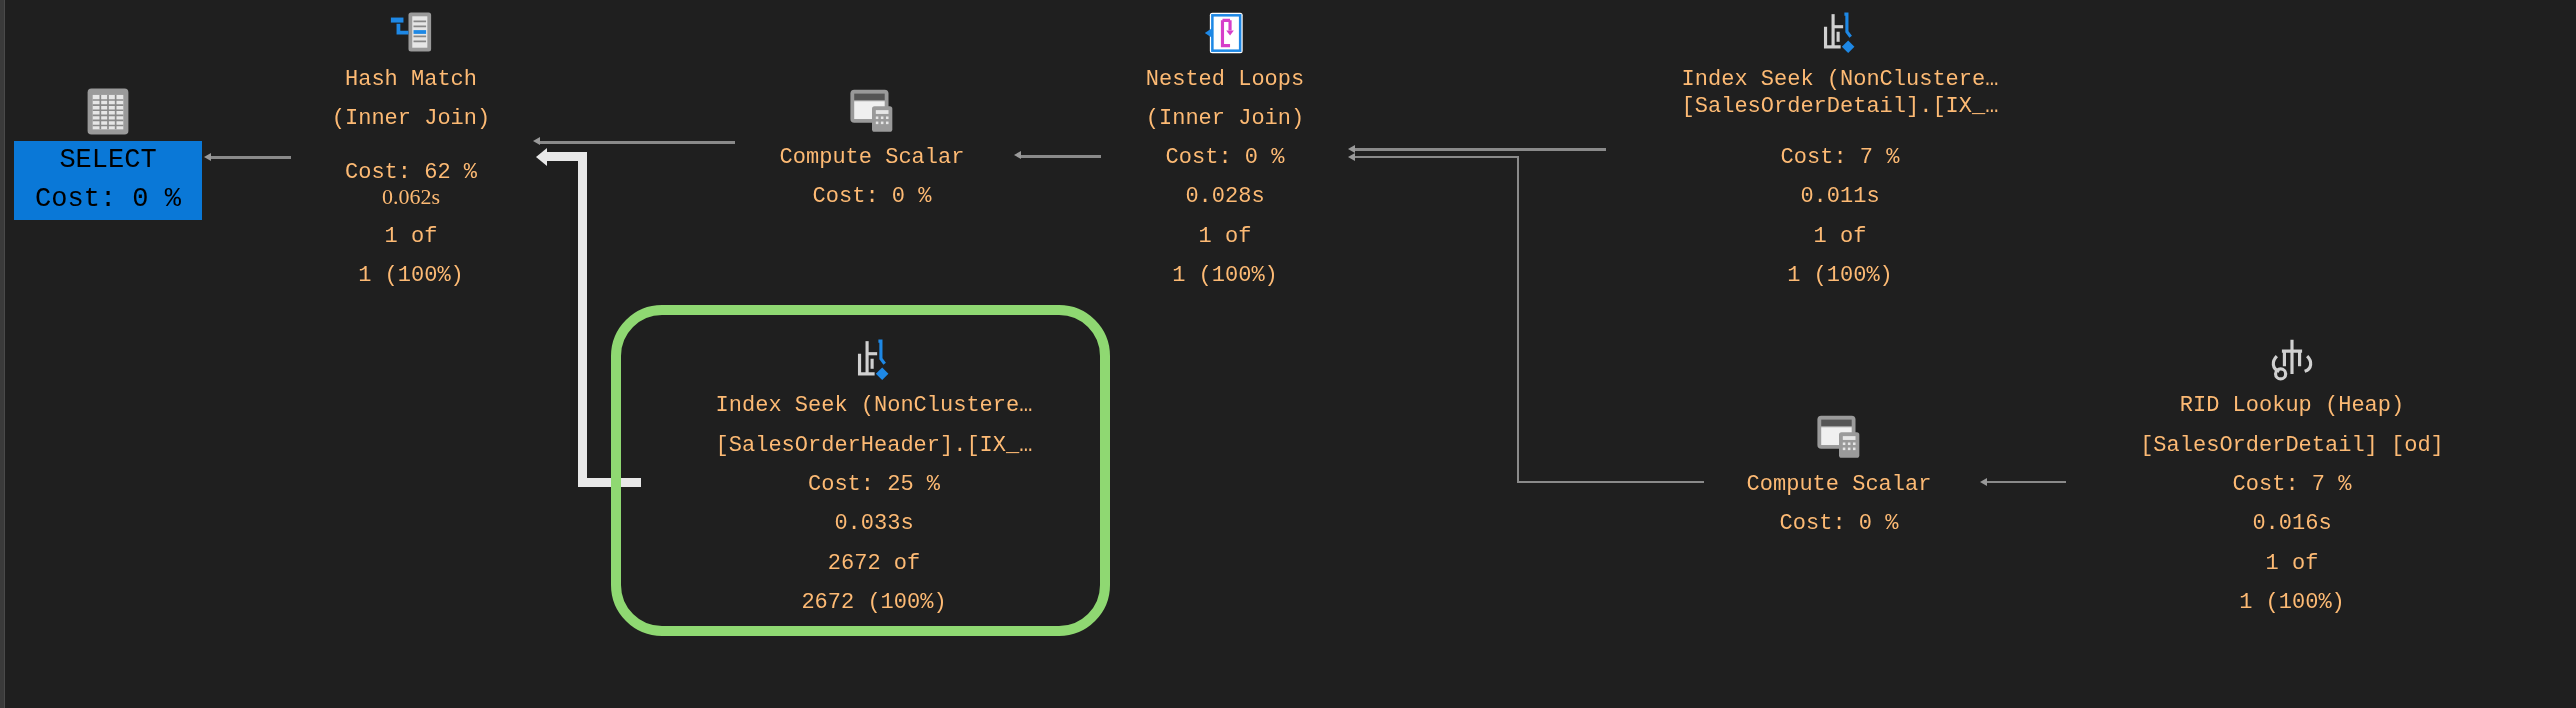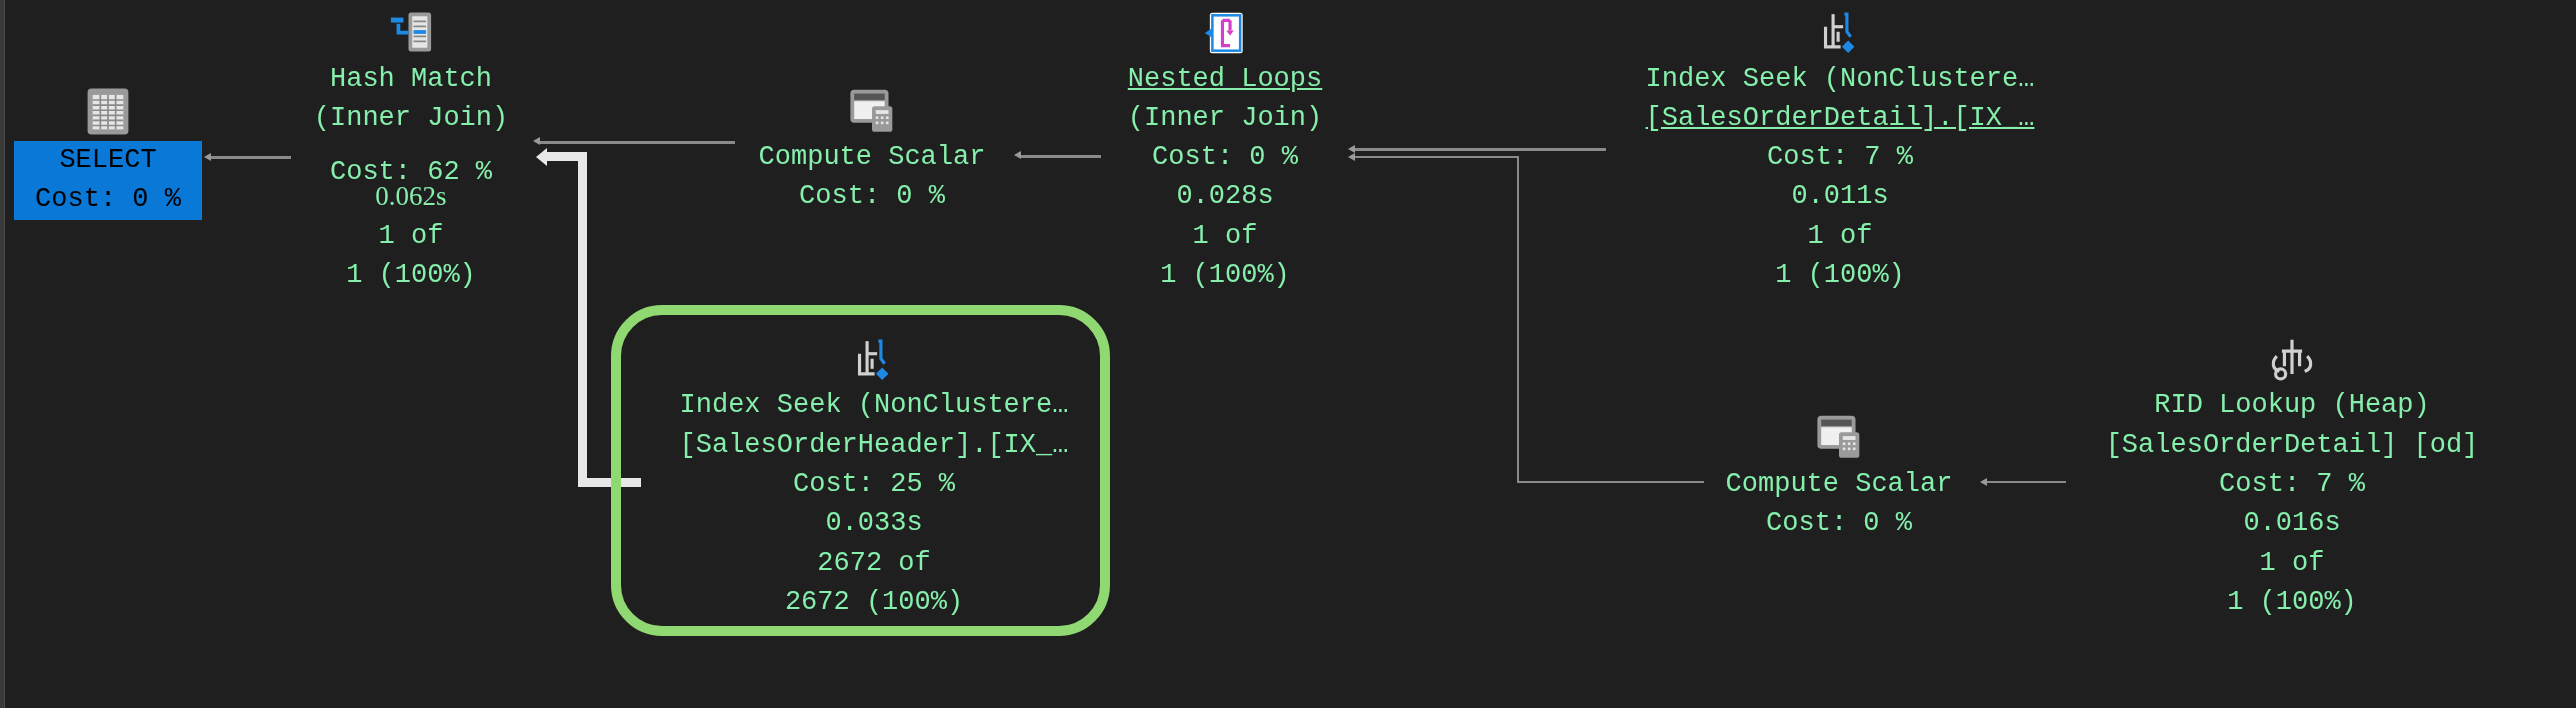--- a/index.html
+++ b/index.html
@@ -4,21 +4,21 @@
 <style>
   html, body { margin:0; padding:0; }
   body {
     width:2576px; height:709px; overflow:hidden;
     background:#1f1f1f; position:relative;
     font-family:"Liberation Mono","DejaVu Sans Mono",monospace;
     color:#dcdcdc;
   }
   .left-edge { position:absolute; left:0; top:0; width:3.8px; height:709px; background:#3a3a3a; border-right:1.3px solid #4a4a4a; }
   .node { position:absolute; text-align:center; }
-  .node .lbl { position:absolute; left:50%; transform:translateX(-50%); white-space:nowrap; font-size:27px; line-height:39px; height:39px; color:#86efac; }
+  .node .lbl { position:absolute; left:50%; transform:translateX(-50%); white-space:nowrap; font-size:22px; line-height:39px; height:39px; color:#fdba74; }
   .icon { position:absolute; transform:translateX(-50%); }
   .line { position:absolute; background:#8a8a8a; }
   .line.thick { background:#e8e8e8; }
   .arrowhead { position:absolute; width:0; height:0; border-top:4.4px solid transparent; border-bottom:4.4px solid transparent; border-right:7.6px solid #9a9a9a; }
   .arrowhead.thick { border-top:9px solid transparent; border-bottom:9px solid transparent; border-right:11.4px solid #e8e8e8; }
   .select-box { position:absolute; left:14px; top:141px; width:188px; height:79px; background:#0a78d7; }
   .select-box .lbl { color:#000000; }
   .highlight { position:absolute; left:611px; top:305px; width:499px; height:331px; border:10px solid #8fd872; border-radius:51px; box-sizing:border-box; }
 </style>
 </head>
@@ -116,41 +116,41 @@
 </div>
 
 <div class="node" style="left:1225px;top:0;">
   <svg class="icon" style="left:0;top:9px;" width="51" height="48" viewBox="0 0 40 38">
     <rect x="8" y="3" width="26" height="32" rx="2" fill="#ffffff"></rect>
     <rect x="10" y="5" width="22" height="28" fill="none" stroke="#1e88e5" stroke-width="2"></rect>
     <path d="M4 19 L10 15 L10 23 Z" fill="#1e88e5"></path>
     <path d="M18 9 L24 9 M18 9 L18 29 L24 29 M24 9 L24 17" stroke="#d63ec9" stroke-width="2.5" fill="none"></path>
     <path d="M21 17 L27 17 L24 21 Z" fill="#d63ec9"></path>
   </svg>
-  <div class="lbl" style="top:60px;text-decoration:underline;">Nested Loops</div>
+  <div class="lbl" style="top:60px;">Nested Loops</div>
   <div class="lbl" style="top:99px;">(Inner Join)</div>
   <div class="lbl" style="top:138px;">Cost: 0 %</div>
   <div class="lbl" style="top:177px;">0.028s</div>
   <div class="lbl" style="top:217px;">1 of</div>
   <div class="lbl" style="top:256px;">1 (100%)</div>
 </div>
 
 <div class="node" style="left:1840px;top:0;">
   <svg class="icon" style="left:0;top:9px;" width="44" height="48" viewBox="0 0 35 38">
     <g fill="none" stroke="#d0d0d0" stroke-width="2.5">
       <path d="M12 4 L12 30"></path>
         <path d="M6 14 L6 30 L18 30"></path>
         <path d="M12 14 L20 14"></path>
         <path d="M16 18 L16 26"></path>
     </g>
     <path d="M21 4 L23 4 L23 18 L26 22" stroke="#1e88e5" stroke-width="2.5" fill="none"></path>
     <path d="M24 25 L29 30 L24 35 L19 30 Z" fill="#1e88e5"></path>
   </svg>
   <div class="lbl" style="top:60px;">Index Seek (NonClustere…</div>
-  <div class="lbl" style="top:99px;text-decoration:underline;">[SalesOrderDetail].[IX_…</div>
+  <div class="lbl" style="top:87px;">[SalesOrderDetail].[IX_…</div>
   <div class="lbl" style="top:138px;">Cost: 7 %</div>
   <div class="lbl" style="top:177px;text-align:right;">0.011s</div>
   <div class="lbl" style="top:217px;">1 of</div>
   <div class="lbl" style="top:256px;">1 (100%)</div>
 </div>
 
 <div class="highlight"></div>
 
 <div class="node" style="left:874px;top:0;">
   <svg class="icon" style="left:0;top:336px;" width="44" height="48" viewBox="0 0 35 38">

